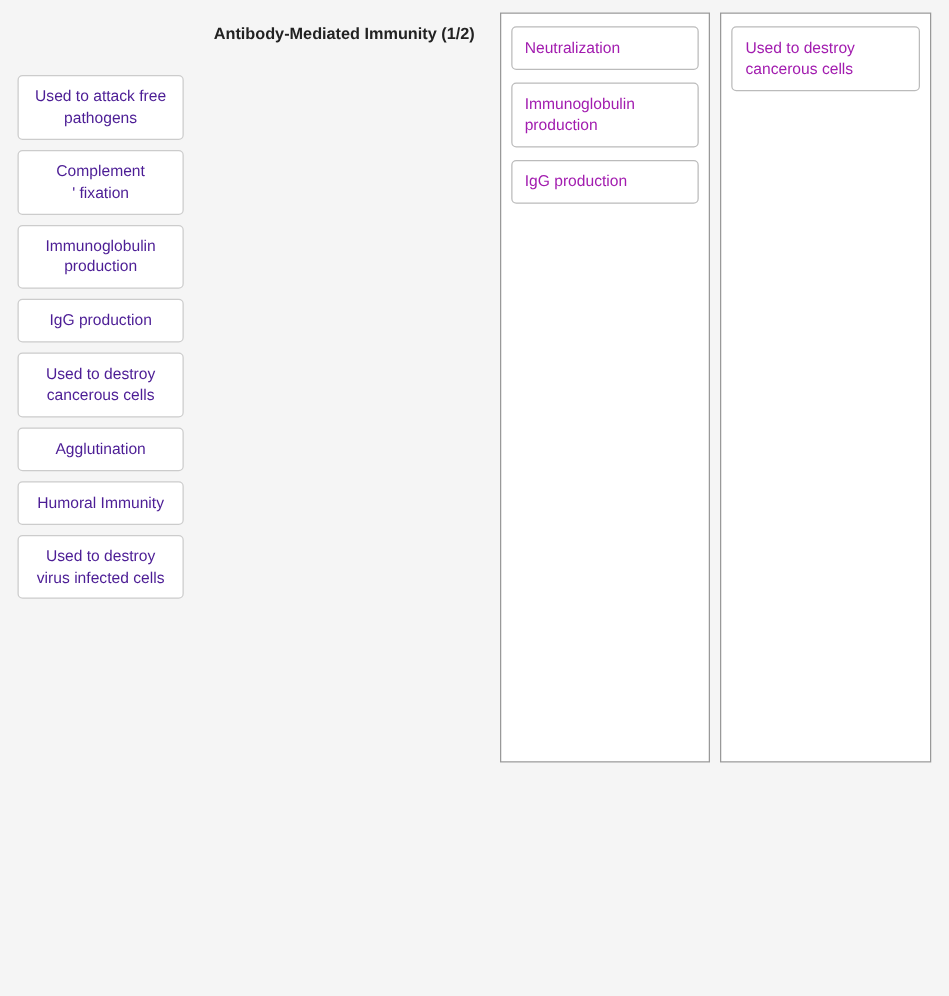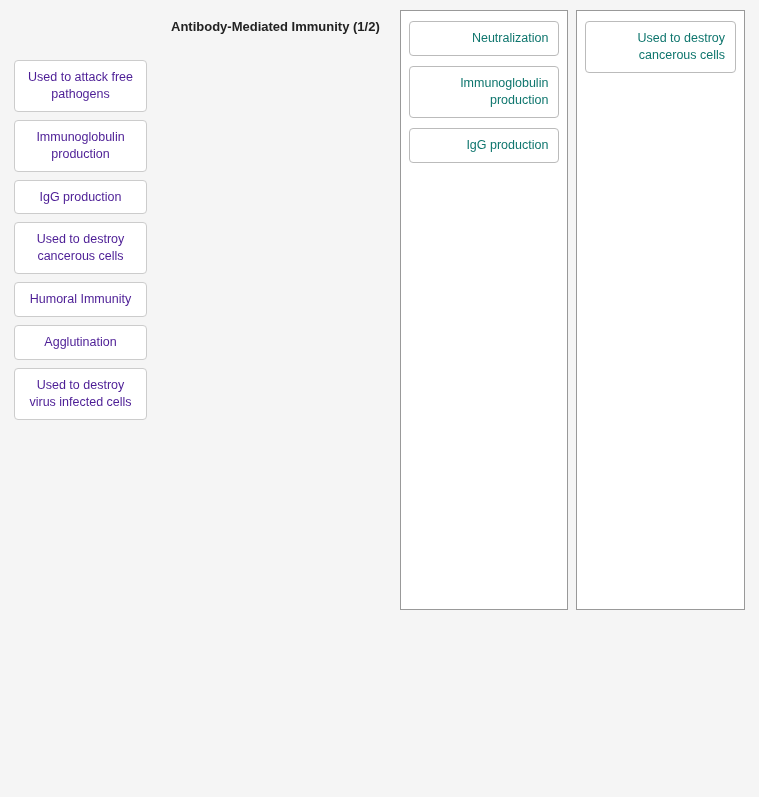--- a/index.html
+++ b/index.html
@@ -85,39 +85,40 @@
       gap: 10px;
       margin: 0 4px;
       background: white;
     }
 
     .category-item {
       background: white;
       border: 1px solid #bbb;
       border-radius: 4px;
       padding: 8px 10px;
-      text-align: right;
+      text-align: left;
       font-size: 12.5px;
-      color: #0f766e;
+      color: #a21caf;
       line-height: 1.35;
     }
   </style>
 </head>
 <body>
 
 <div class="main-container">
 
   <div class="source-column">
 
     <div class="source-item">Used to attack free pathogens</div>
+    <div class="source-item">Complement<br>' fixation</div>
     <div class="source-item">Immunoglobulin production</div>
     <div class="source-item">IgG production</div>
     <div class="source-item">Used to destroy cancerous cells</div>
+    <div class="source-item">Agglutination</div>
     <div class="source-item">Humoral Immunity</div>
-    <div class="source-item">Agglutination</div>
     <div class="source-item">Used to destroy virus infected cells</div>
   </div>
 
   <div class="categories-area">
 
     <div class="categories-header">
       <div class="category-header">
         <span>Antibody-Mediated Immunity (1/2)</span>
       </div>
     </div>

